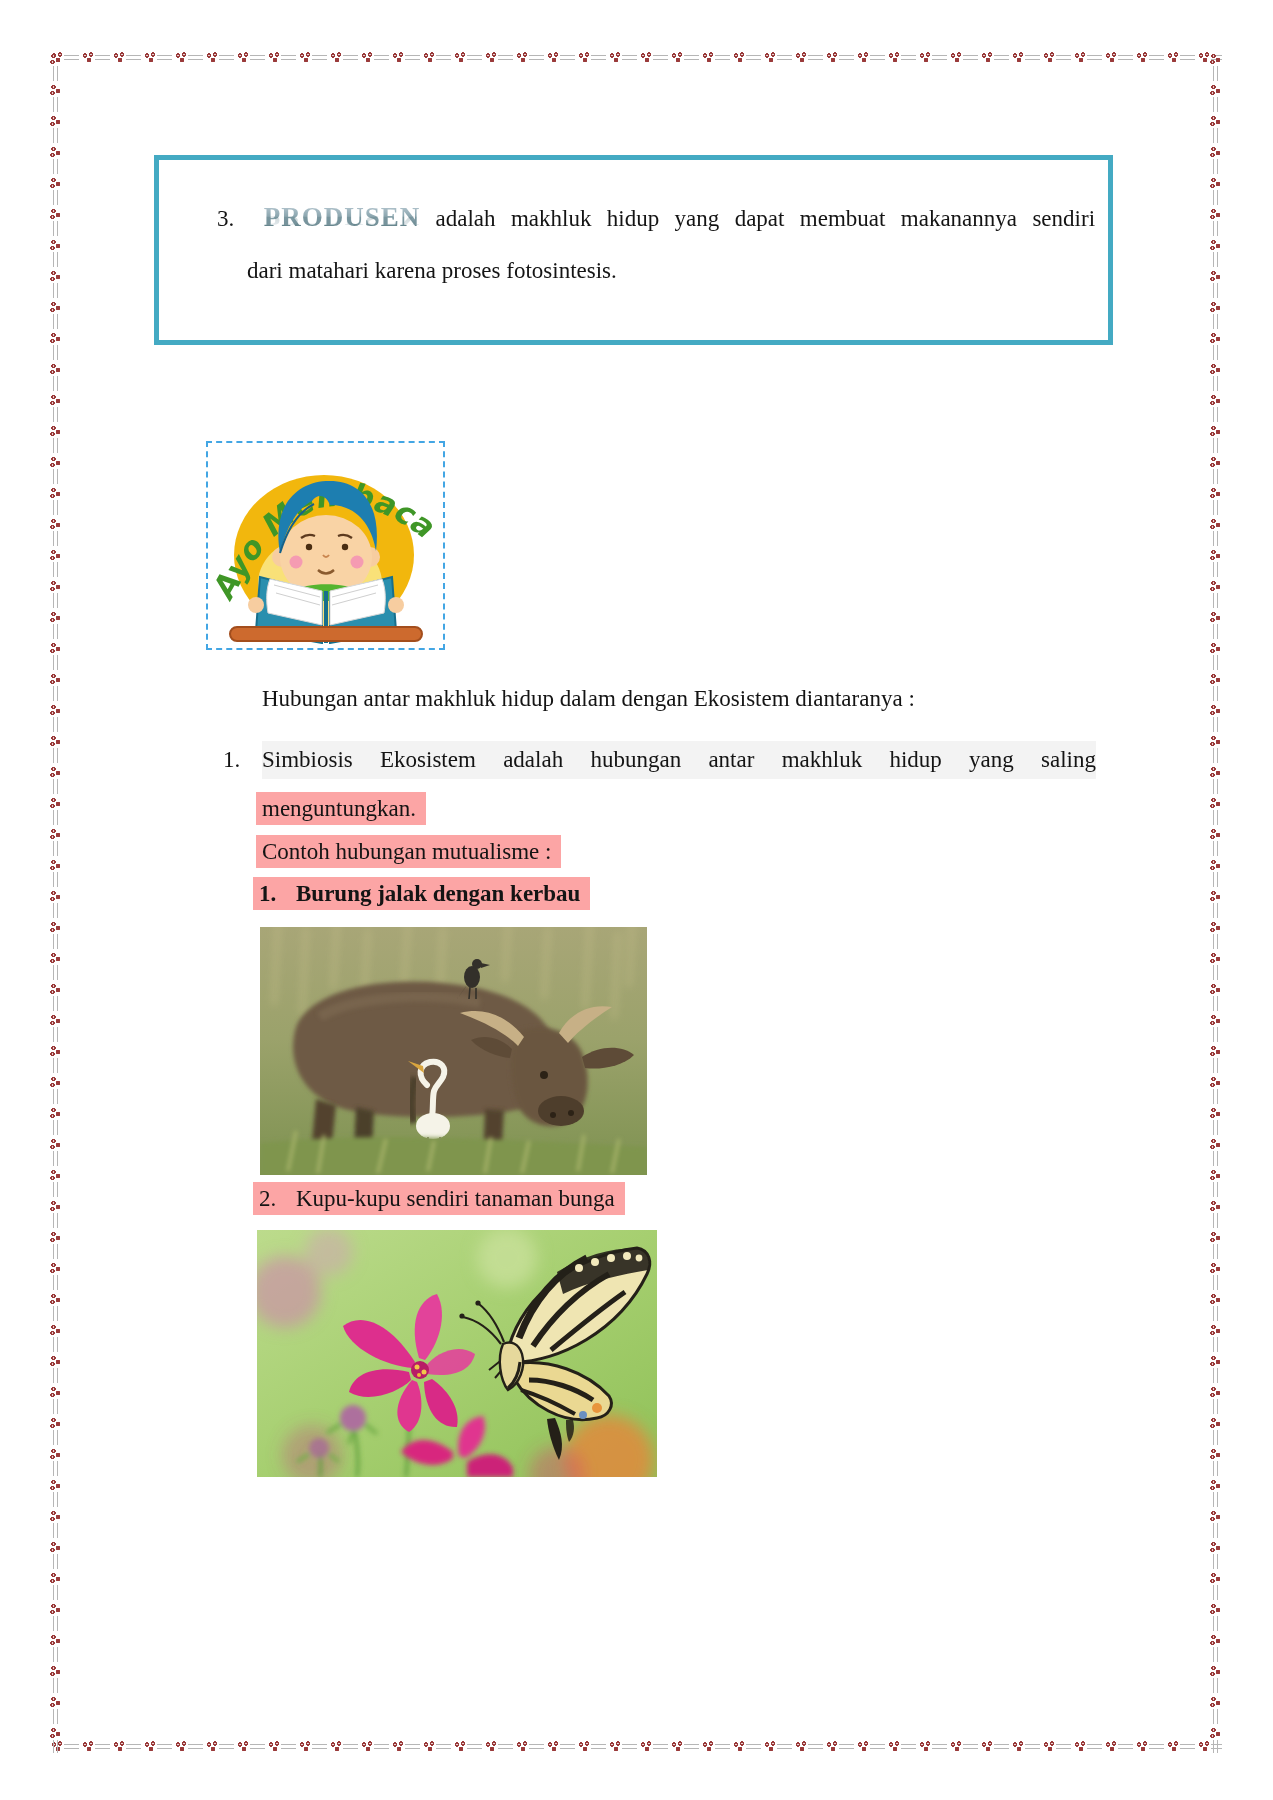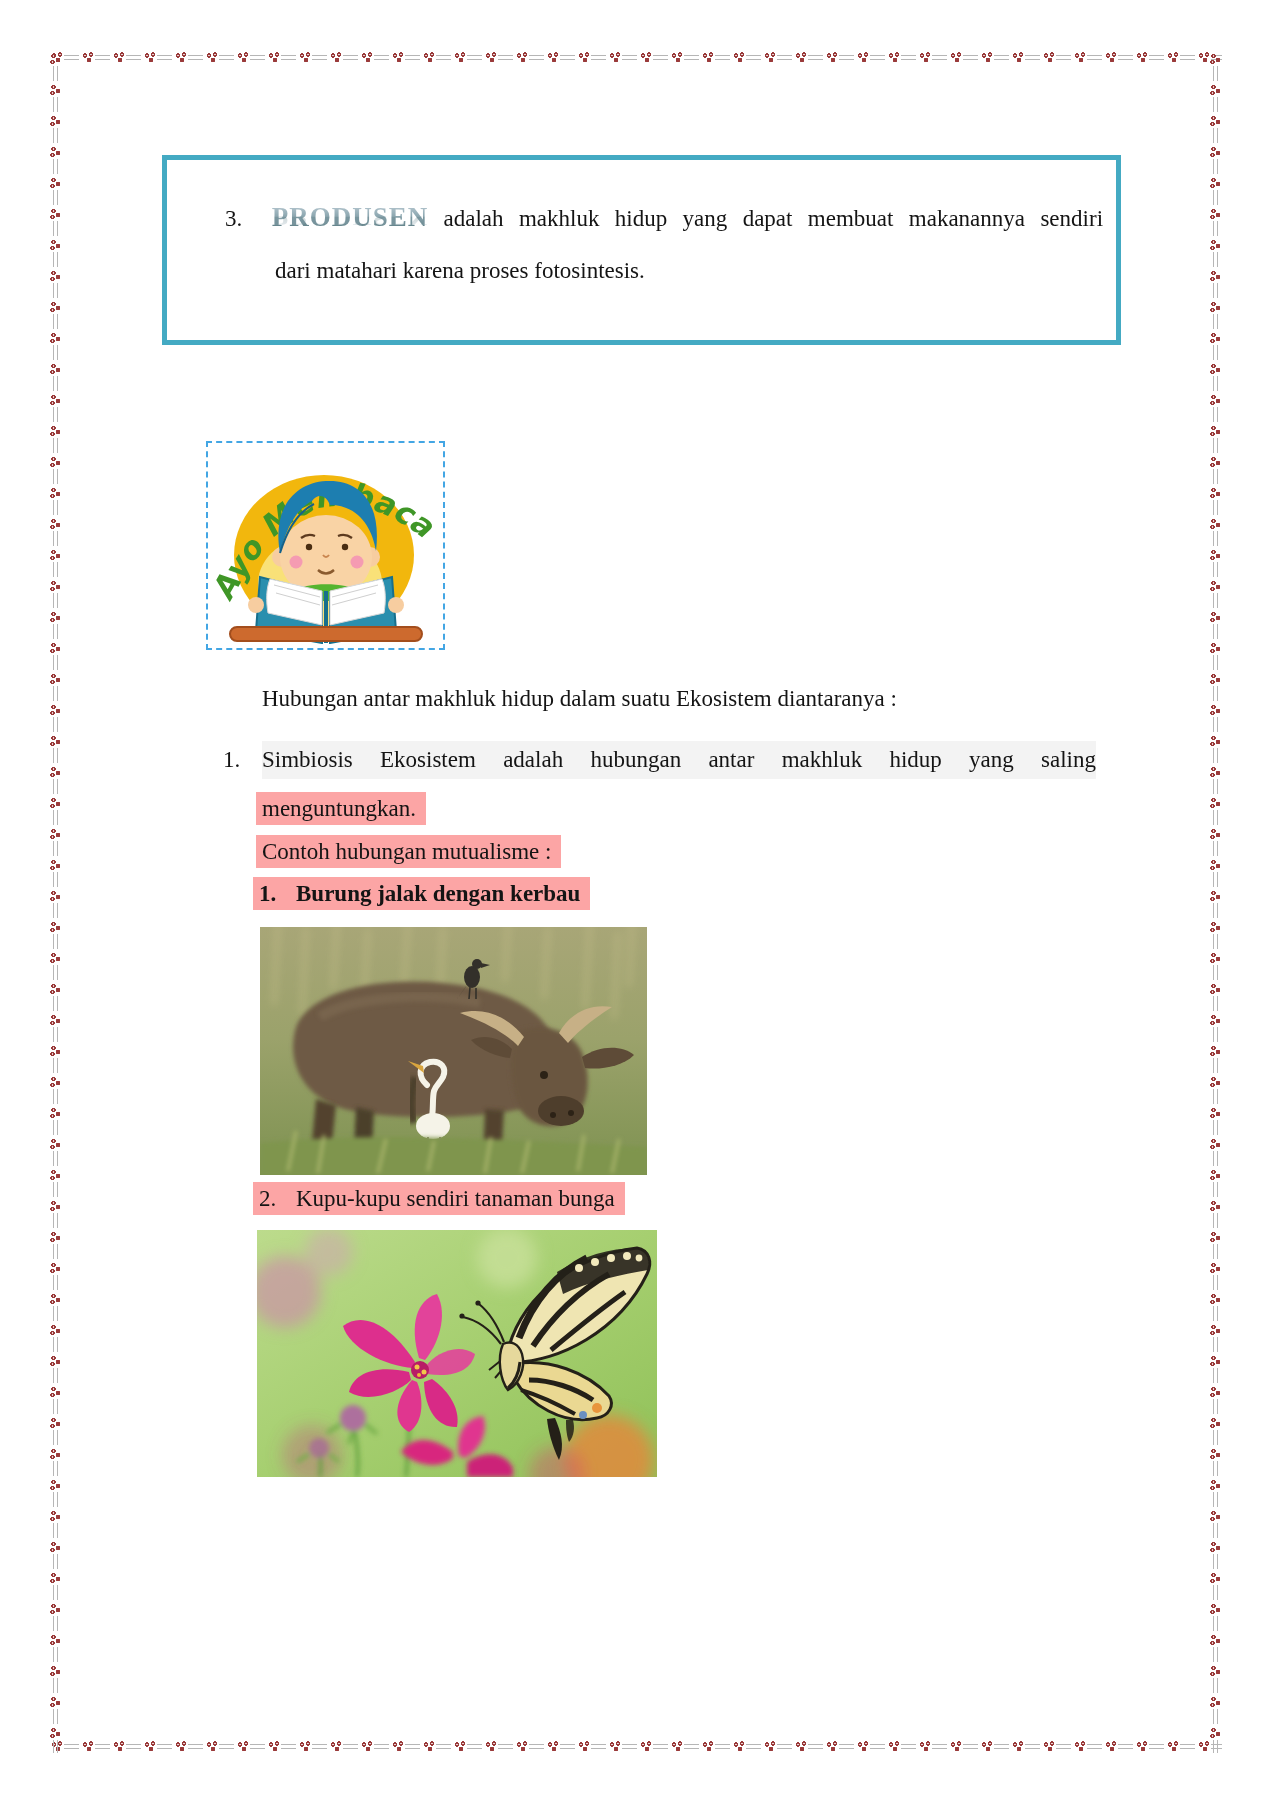--- a/index.html
+++ b/index.html
@@ -28,24 +28,24 @@
     background-position:0 0,0 0,0 0,3px 0,7px 0;}
   .b-top{left:50px;top:52px;width:1172px;}
   .b-bottom{left:50px;top:1741px;width:1172px;}
   .b-left{left:50px;top:52px;height:1701px;}
   .b-right{left:1210px;top:52px;height:1701px;}
 
   p{margin:0;line-height:30px;font-size:23px;}
 
   
   .produsen-box{position:absolute;left:154px;top:155px;width:959px;height:190px;
-    border:5px solid #44aac3;box-sizing:border-box;background:#fff;margin-left:8px;}
+    border:5px solid #44aac3;box-sizing:border-box;background:#fff;}
   .produsen-box .l1{position:absolute;left:58px;top:42px;width:878px;
     text-align:justify;text-align-last:justify;}
-  .produsen-box .l2{position:absolute;left:108px;top:96px;}
+  .produsen-box .l2{position:absolute;left:88px;top:96px;}
   .num{display:inline-block;margin-right:14px;}
   .wordart{position:relative;display:inline-block;font-weight:bold;font-size:27px;letter-spacing:1px;
     color:#5d7d88;background:linear-gradient(180deg,#c3d1da 0%,#8fa9b2 45%,#4e7077 100%);
     -webkit-background-clip:text;background-clip:text;-webkit-text-fill-color:transparent;}
   .wordart::after{content:attr(data-text);position:absolute;left:0;top:1.04em;height:0.6em;overflow:hidden;
     transform:scaleY(-0.85);transform-origin:top;opacity:0.28;filter:blur(0.6px);
     background:inherit;-webkit-background-clip:text;background-clip:text;-webkit-text-fill-color:transparent;}
 
   
   .reading-badge{position:absolute;left:206px;top:441px;width:235px;height:205px;
@@ -116,21 +116,21 @@
         <path d="M66,142 L112,154 M68,150 L112,162" stroke="#cfcfcf" stroke-width="1" fill="none"></path>
         <path d="M170,142 L124,154 M168,150 L124,162" stroke="#cfcfcf" stroke-width="1" fill="none"></path>
         <line x1="118" y1="148" x2="118" y2="200" stroke="#176f8c" stroke-width="4"></line>
         <circle cx="48" cy="162" r="8" fill="#f7cda0"></circle>
           <circle cx="188" cy="162" r="8" fill="#f7cda0"></circle>
       </g>
       <rect x="22" y="184" width="192" height="14" rx="7" fill="#cd6a2e" stroke="#a34e1d" stroke-width="2"></rect>
     </svg>
   </figure>
 
-  <p class="abs intro">Hubungan antar makhluk hidup dalam suatu Ekosistem diantaranya :</p>
+  <p class="abs intro">Hubungan antar makhluk hidup dalam dengan Ekosistem diantaranya :</p>
 
   <p class="abs onum">1.</p>
   <p class="abs jline">Simbiosis Ekosistem adalah hubungan antar makhluk hidup yang saling</p>
   <p class="abs row-meng"><span class="hl">menguntungkan.</span></p>
   <p class="abs row-contoh"><span class="hl">Contoh hubungan mutualisme :</span></p>
 
   <p class="abs ex-row"><span class="hl"><span class="exnum">1.</span><span>Burung jalak dengan kerbau</span></span></p>
 
   <figure class="photo photo-buffalo">
     <svg width="387" height="248" viewBox="0 0 387 248" role="img" aria-label="Kerbau coklat di padang rumput dengan burung jalak di punggung dan burung kuntul putih">

